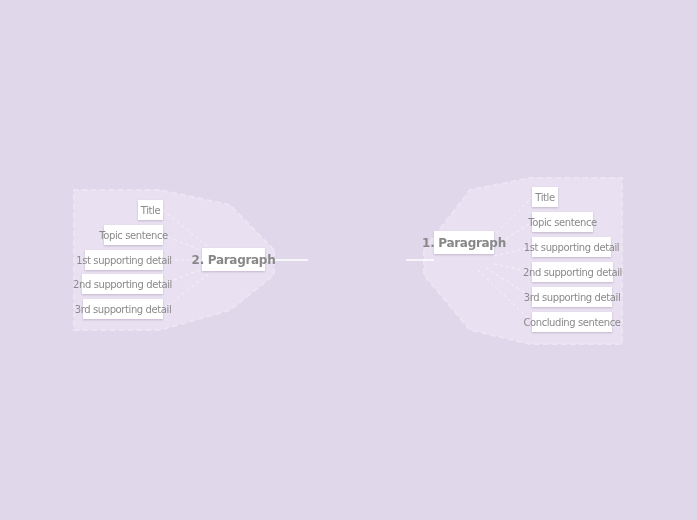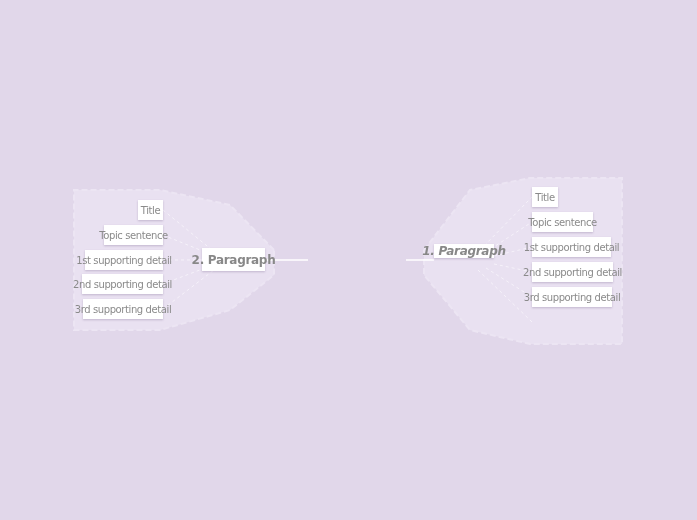--- a/index.html
+++ b/index.html
@@ -41,26 +41,27 @@
     <g stroke="#f6f2fa" stroke-width="1" stroke-dasharray="3,3" fill="none">
       <line x1="163" y1="210" x2="212" y2="250"></line>
       <line x1="163" y1="235" x2="205" y2="252"></line>
       <line x1="163" y1="260" x2="202" y2="260"></line>
       <line x1="163" y1="284" x2="205" y2="268"></line>
       <line x1="163" y1="309" x2="214" y2="270"></line>
     </g>
   </svg>
 
 
-  <div class="node mid" style="left:434px;top:244px;width:60px;height:14px;font-style:italic;">1. Paragraph</div>
+  <div class="node mid" style="left:434px;top:231px;width:60px;height:23px;">1. Paragraph</div>
   <div class="node" style="left:532px;top:187px;width:26px;height:20px;">Title</div>
   <div class="node" style="left:532px;top:212px;width:61px;height:20px;">Topic sentence</div>
   <div class="node" style="left:532px;top:237px;width:79px;height:20px;">1st supporting detail</div>
   <div class="node" style="left:532px;top:262px;width:81px;height:20px;">2nd supporting detail</div>
   <div class="node" style="left:532px;top:287px;width:80px;height:20px;">3rd supporting detail</div>
+  <div class="node" style="left:532px;top:312px;width:80px;height:20px;">Concluding sentence</div>
 
   <div class="node mid" style="left:202px;top:248px;width:63px;height:23px;">2. Paragraph</div>
   <div class="node" style="left:138px;top:200px;width:25px;height:20px;">Title</div>
   <div class="node" style="left:104px;top:225px;width:59px;height:20px;">Topic sentence</div>
   <div class="node" style="left:85px;top:250px;width:78px;height:20px;">1st supporting detail</div>
   <div class="node" style="left:82px;top:274px;width:81px;height:20px;">2nd supporting detail</div>
   <div class="node" style="left:83px;top:299px;width:80px;height:20px;">3rd supporting detail</div>
 
 </div>
 

